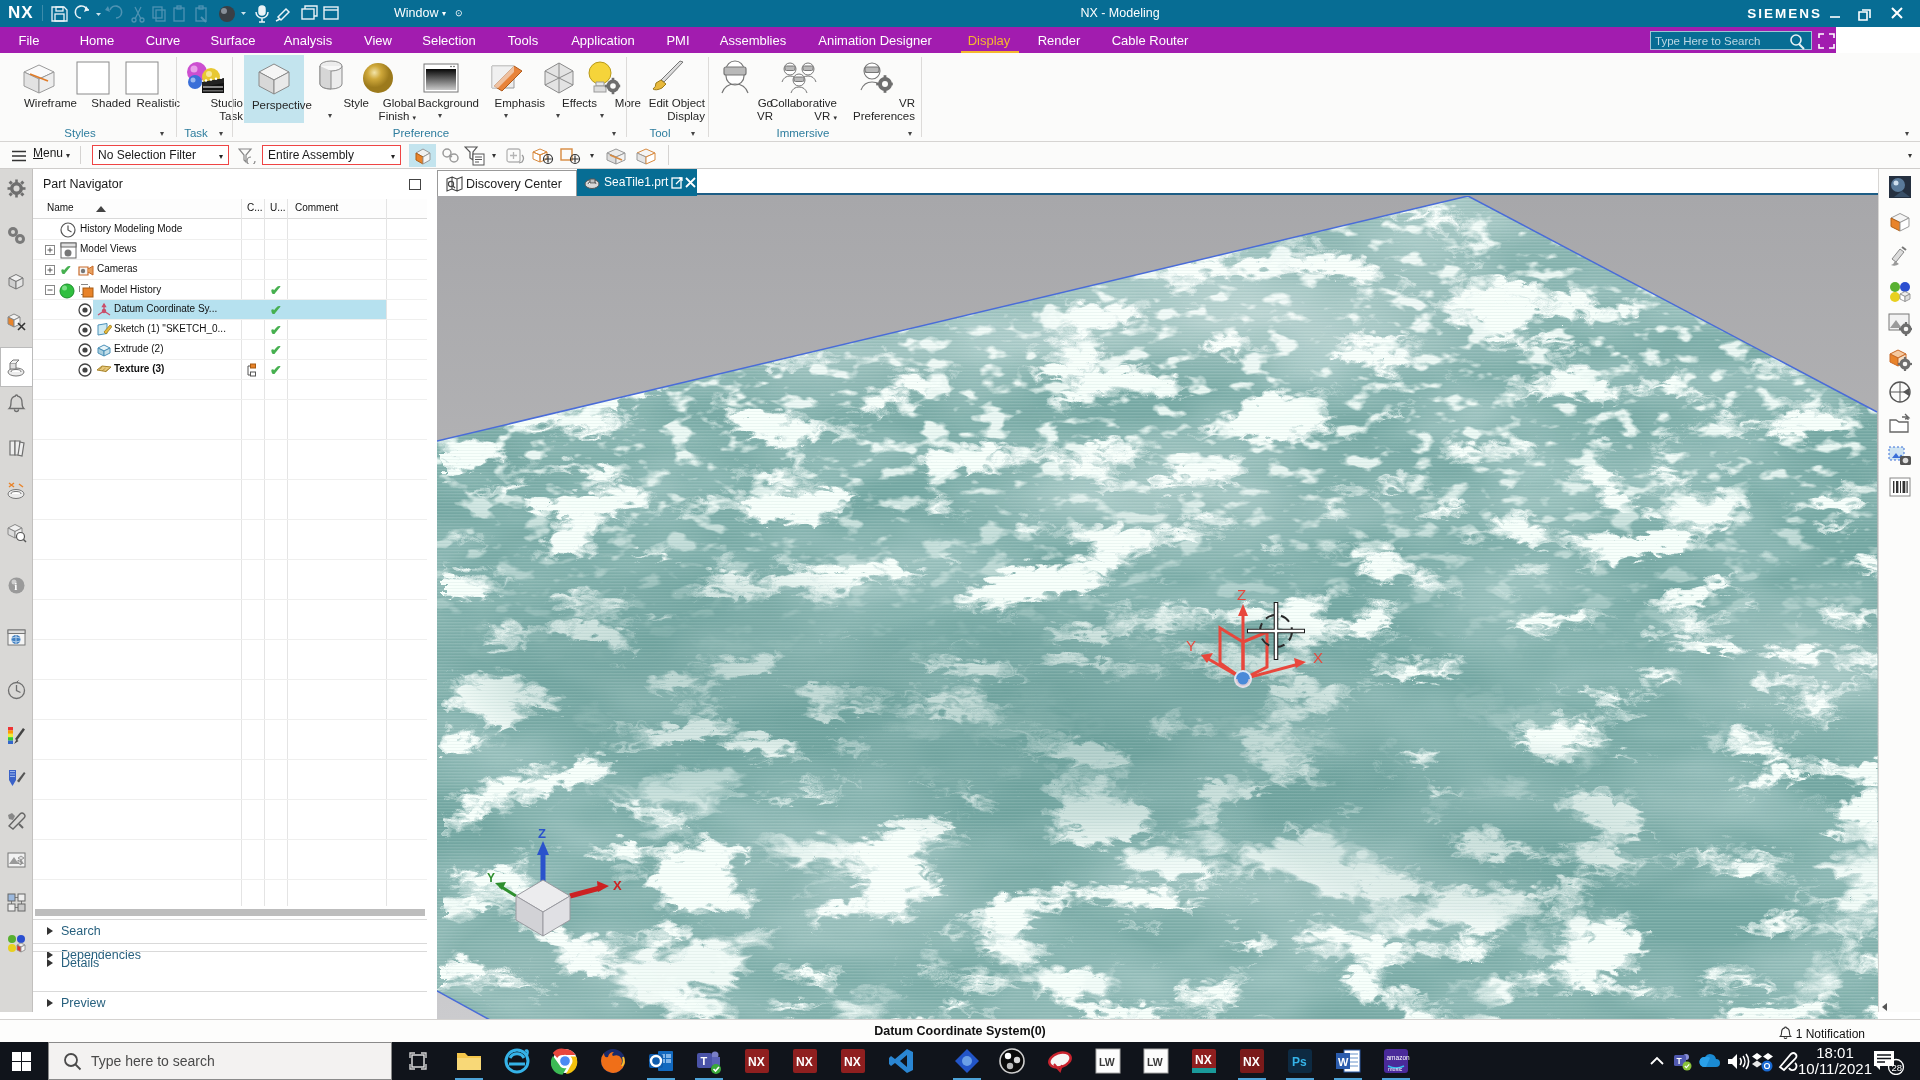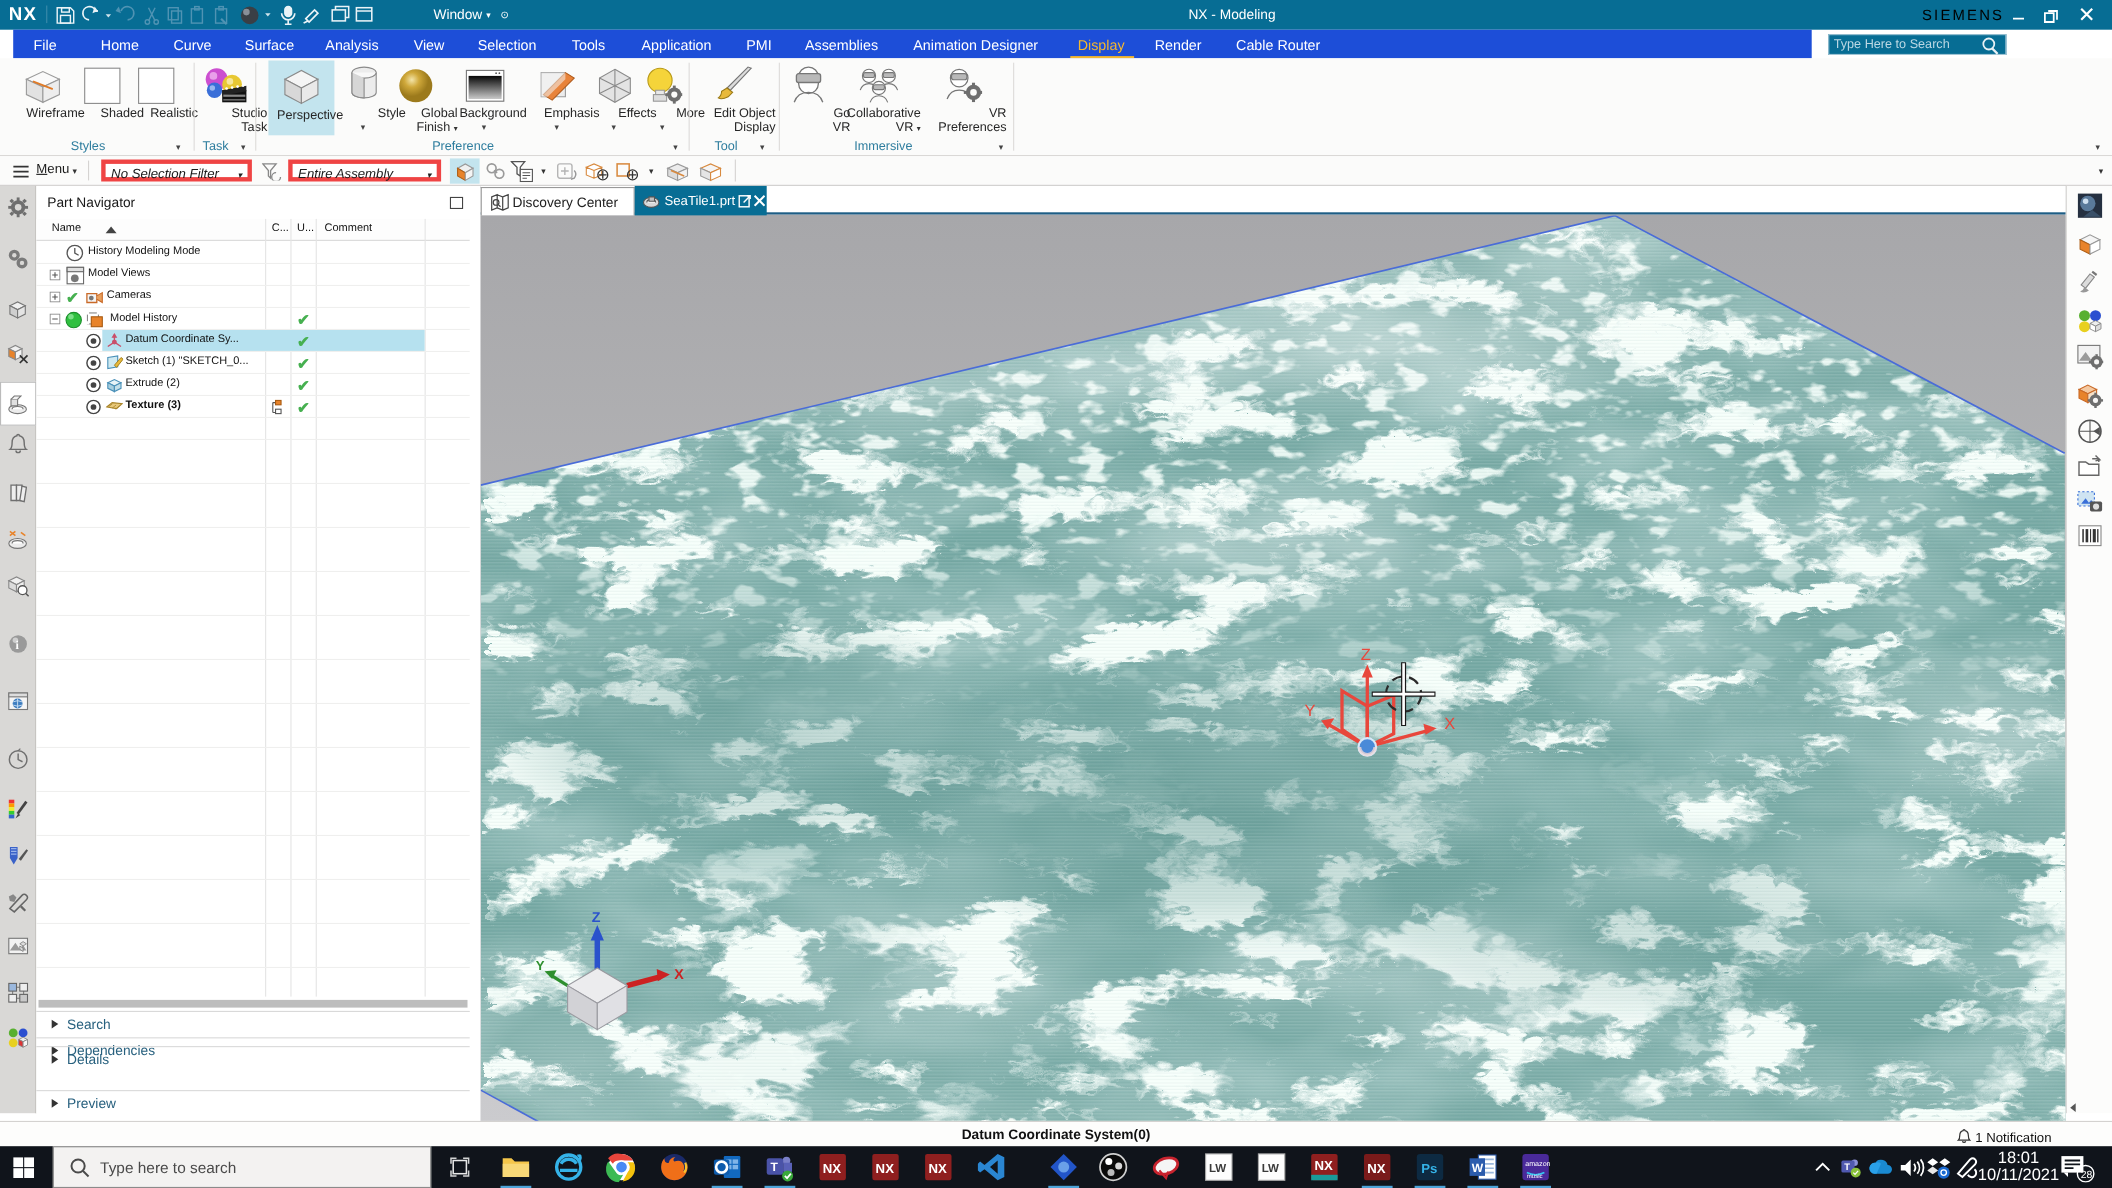--- a/index.html
+++ b/index.html
@@ -5,43 +5,43 @@
 * { margin:0; padding:0; box-sizing:border-box; }
 html,body { width:1920px; height:1080px; overflow:hidden; font-family:"Liberation Sans",sans-serif; -webkit-font-smoothing:antialiased; }
 #app { position:relative; width:1920px; height:1080px; background:#fff; }
 
 
 #titlebar { position:absolute; left:0; top:0; width:1920px; height:27px; background:#076d94; color:#fff; opacity:0.999; }
 #nxlogo { position:absolute; left:8px; top:3px; font-size:17px; font-weight:bold; letter-spacing:1px; color:#fff; }
 .tbsep { position:absolute; top:5px; width:1px; height:16px; background:#3c8cab; }
 .qat { position:absolute; top:3px; height:20px; display:flex; align-items:center; color:#dceef5; }
 #titlecenter { position:absolute; left:1040px; top:6px; width:160px; text-align:center; font-size:12.5px; color:#fff; }
-#siemens { position:absolute; right:98px; top:6px; font-size:13.5px; font-weight:normal; letter-spacing:2px; color:#000000; }
-
-
-#menubar { position:absolute; left:12px; top:27px; width:1635px; height:26px; background:#1d4ed8; opacity:0.999; }
+#siemens { position:absolute; right:98px; top:6px; font-size:13.5px; font-weight:bold; letter-spacing:2px; color:#ffffff; }
+
+
+#menubar { position:absolute; left:0; top:27px; width:1836px; height:26px; background:#a21caf; opacity:0.999; }
 .mtab { position:absolute; top:6px; font-size:13px; color:#fff; }
 .mtab.active { color:#f5b82e; }
 #dispunderline { position:absolute; left:961px; top:24px; width:58px; height:2px; background:#f5b82e; }
 #searchbox { position:absolute; left:1650px; top:4px; width:162px; height:19px; background:#076d94; border:1px solid #9fc4d4; color:#bcd8e4; font-size:11.5px; padding:2px 4px; }
 
 
 #ribbon { position:absolute; left:0; top:53px; width:1920px; height:89px; background:#fbfbfa; border-bottom:1px solid #d6d4d2; }
 .ribicon { position:absolute; top:7px; width:46px; text-align:center; }
 .riblabel { position:absolute; top:44px; width:76px; text-align:right; font-size:11.5px; color:#262626; line-height:13px; }
 .grplabel { position:absolute; top:74px; font-size:11.5px; color:#2e7d9e; text-align:center; }
 .grpsep { position:absolute; top:4px; width:1px; height:80px; background:#dddbd9; }
 .grparrow { position:absolute; top:76px; font-size:8px; color:#444; }
 .drop { font-size:7px; color:#333; }
 #persp-hl { position:absolute; left:244px; top:2px; width:60px; height:68px; background:#c3e4ee; }
 
 
 #toolbar2 { position:absolute; left:0; top:142px; width:1920px; height:27px; background:#fbfbfa; border-bottom:1px solid #cfcdcb; }
 .t2item { position:absolute; top:4px; font-size:12px; color:#1a1a1a; }
-.t2dd { position:absolute; top:3px; height:20px; background:#fff; border:4px solid #ef4444; font-size:12px; color:#1a1a1a; padding:2px 5px;font-style:italic; }
+.t2dd { position:absolute; top:3px; height:20px; background:#fff; border:1px solid #ef4444; font-size:12px; color:#1a1a1a; padding:2px 5px; }
 .t2dd .arr { position:absolute; right:5px; top:6px; font-size:8px; color:#222; }
 
 
 #main { position:absolute; left:0; top:169px; width:1920px; height:851px; }
 #sidebar { position:absolute; left:0; top:0; width:33px; height:843px; background:#d9d8d6; border-right:1px solid #c2c0be; }
 .sbicon { position:absolute; left:6px; width:21px; height:21px; }
 #sbactive { position:absolute; left:0px; top:178px; width:33px; height:40px; background:#fff; border:1px solid #bbb; }
 
 #panel { position:absolute; left:33px; top:0; width:395px; height:843px; background:#fff; }
 #paneltitle { position:absolute; left:10px; top:8px; font-size:12.5px; color:#1a1a1a; }

